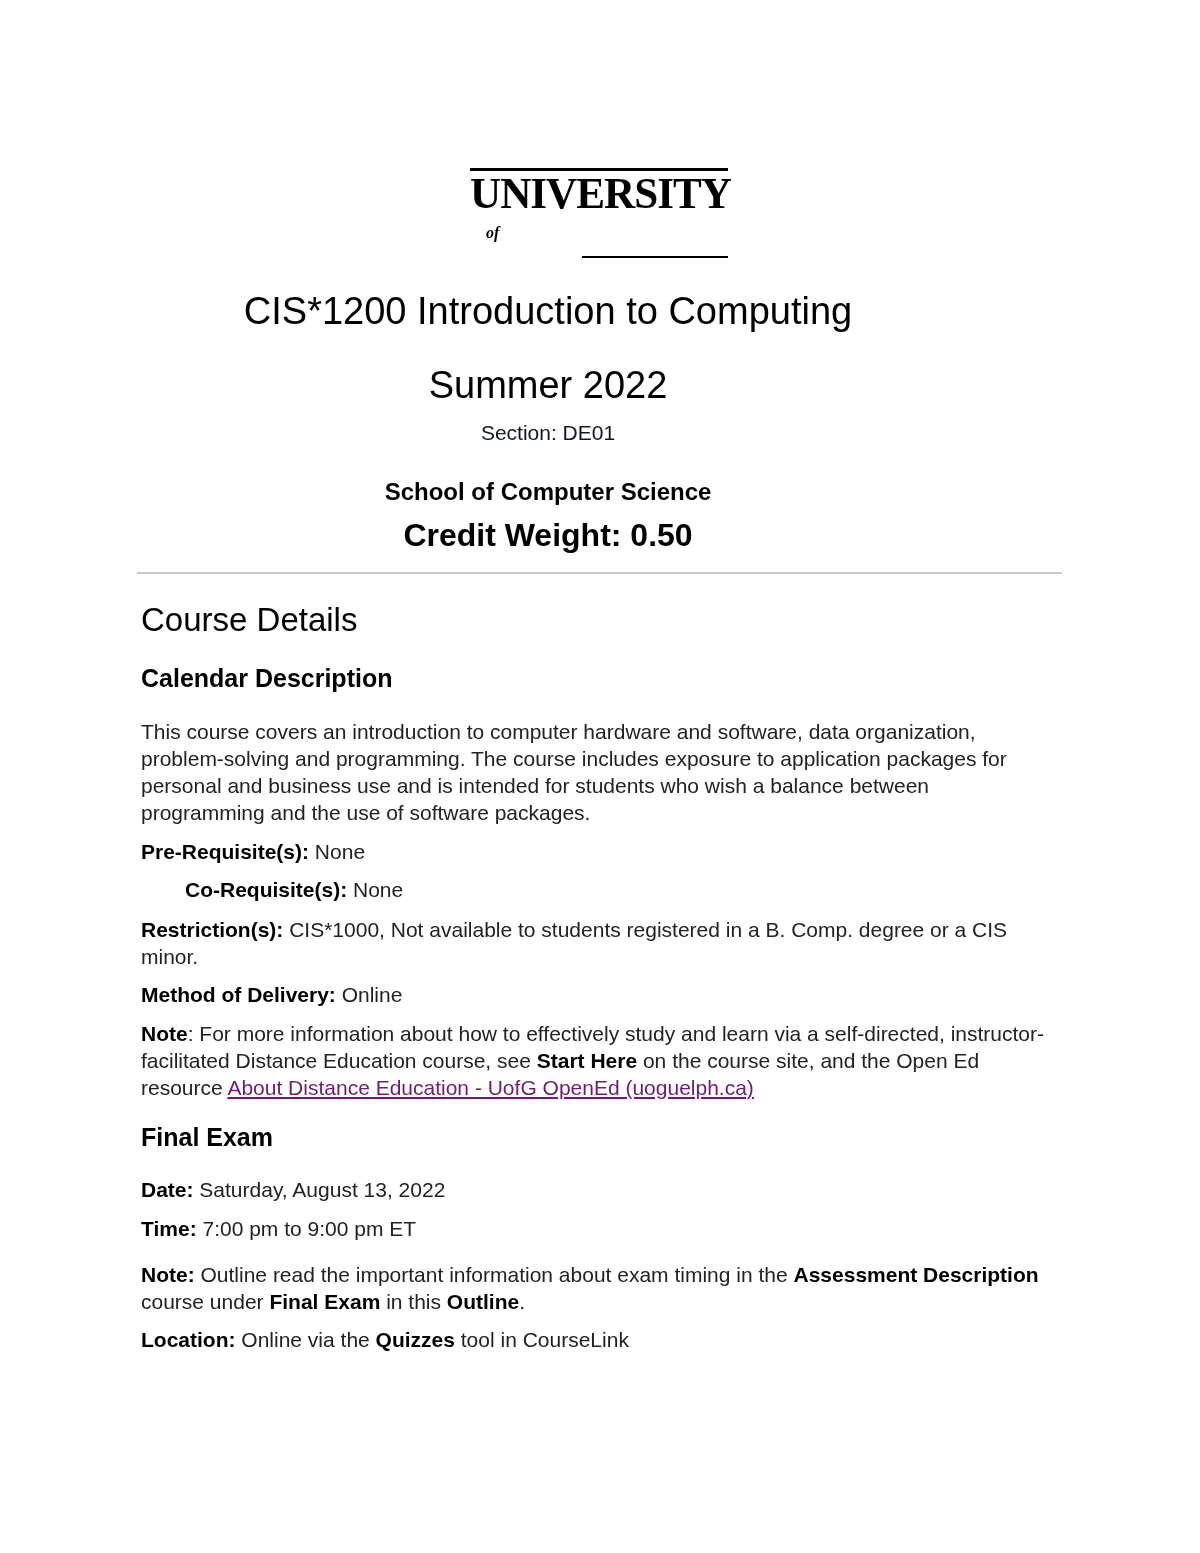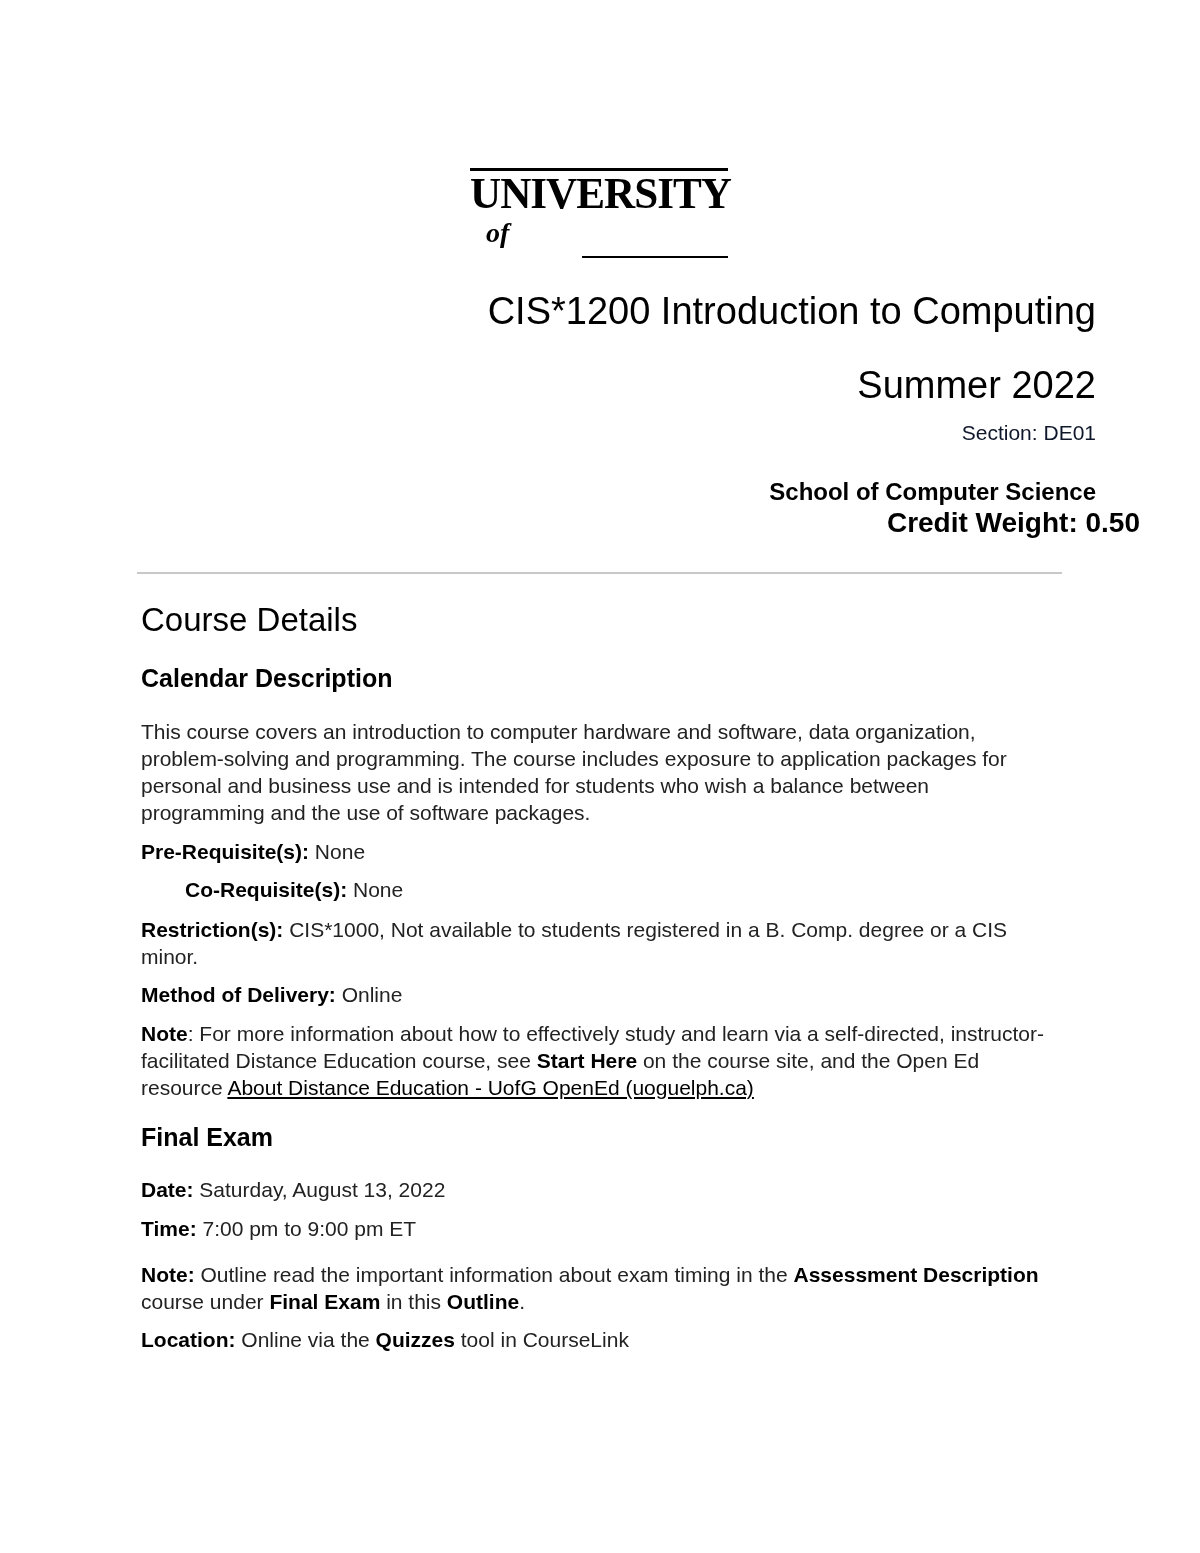--- a/index.html
+++ b/index.html
@@ -2,35 +2,35 @@
 <html><head>
 <meta charset="utf-8">
 <style>
   html, body { margin:0; padding:0; background:#ffffff; }
   body { width:1200px; height:1553px; position:relative; font-family:"Liberation Sans", sans-serif; color:#000; overflow:hidden; }
   .abs { position:absolute; }
   .logo { left:470px; top:168px; width:260px; height:92px; }
   .logo .bar { position:absolute; left:0; top:0; width:258px; height:3px; background:#000; }
   .logo .bar2 { position:absolute; left:112px; top:88px; width:146px; height:2px; background:#000; }
   .logo .l1 { position:absolute; left:0; top:4px; font-family:"Liberation Serif", serif; font-weight:bold; font-size:44px; letter-spacing:-1px; line-height:44px; transform:scaleX(0.98); transform-origin:left; }
-  .logo .of { position:absolute; left:16px; top:50px; font-family:"Liberation Serif", serif; font-style:italic; font-weight:bold; font-size:28px; line-height:30px; }
+  .logo .of { position:absolute; left:16px; top:50px; font-family:"Liberation Serif", serif; font-style:italic; font-weight:bold; font-size:16px; line-height:30px; }
   .logo .l2 { position:absolute; left:46px; top:42px; font-family:"Liberation Serif", serif; font-weight:bold; font-size:44px; letter-spacing:-1px; line-height:44px; }
-  .center { left:0; width:1096px; text-align:right; }
+  .center { left:0; width:1096px; text-align:center; }
   .title { top:288px; font-size:38px; line-height:46px; }
   .term { top:362px; font-size:38px; line-height:46px; }
   .section { top:420px; font-size:21px; line-height:26px; color:#0f172a; }
   .school { top:477px; font-size:24px; font-weight:bold; line-height:30px; }
-  .credit { top:508px; font-size:28px; font-weight:bold; line-height:30px;padding-left:44px; }
+  .credit { top:520px; font-size:32px; font-weight:bold; line-height:30px; }
   .rule { left:137px; top:572px; width:925px; height:2px; background:#c8c8c8; }
   .content { left:141px; width:915px; }
   .h2 { font-size:33px; line-height:40px; }
   .h3 { font-size:25px; font-weight:bold; line-height:32px; }
   .p { font-size:21px; line-height:27px; color:#222; }
   .p b { color:#000; }
-  a.link { color:#000000; text-decoration:underline; }
+  a.link { color:#701a75; text-decoration:underline; }
 </style>
 </head>
 <body>
 
 <div class="abs logo">
   <div class="bar"></div>
   <div class="l1">UNIVERSITY</div>
   <div class="of">of</div>
   <div class="bar2"></div>
 </div>

